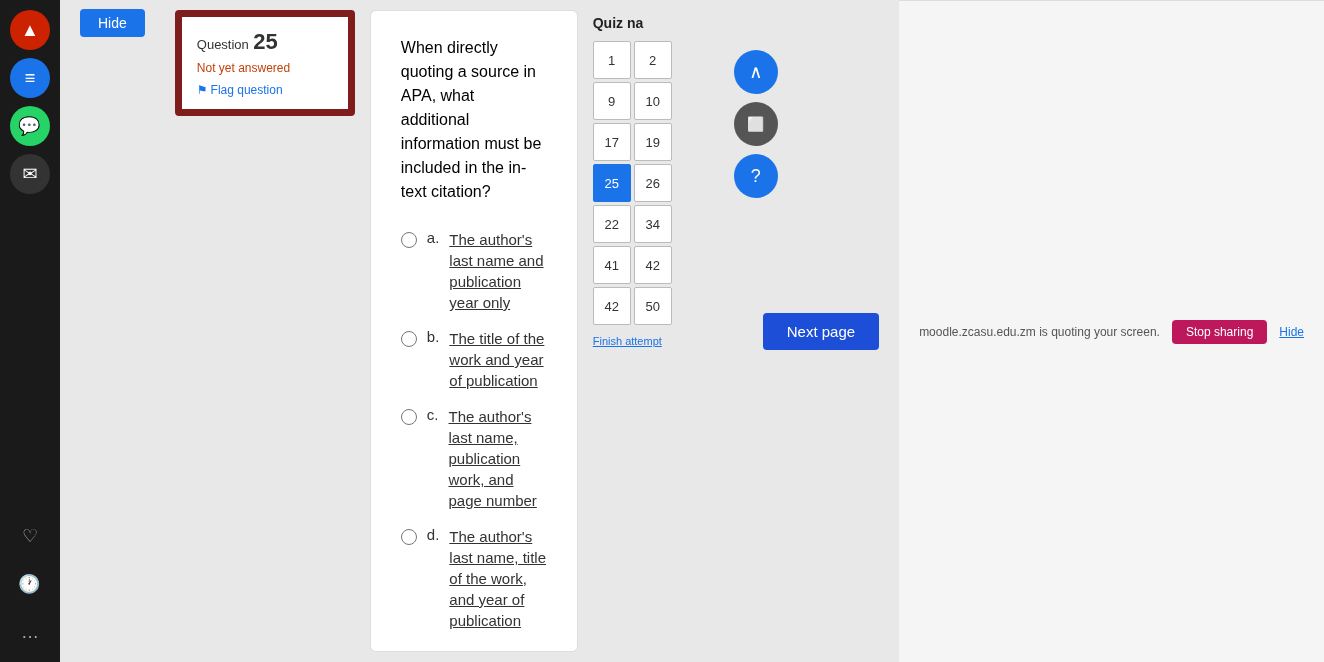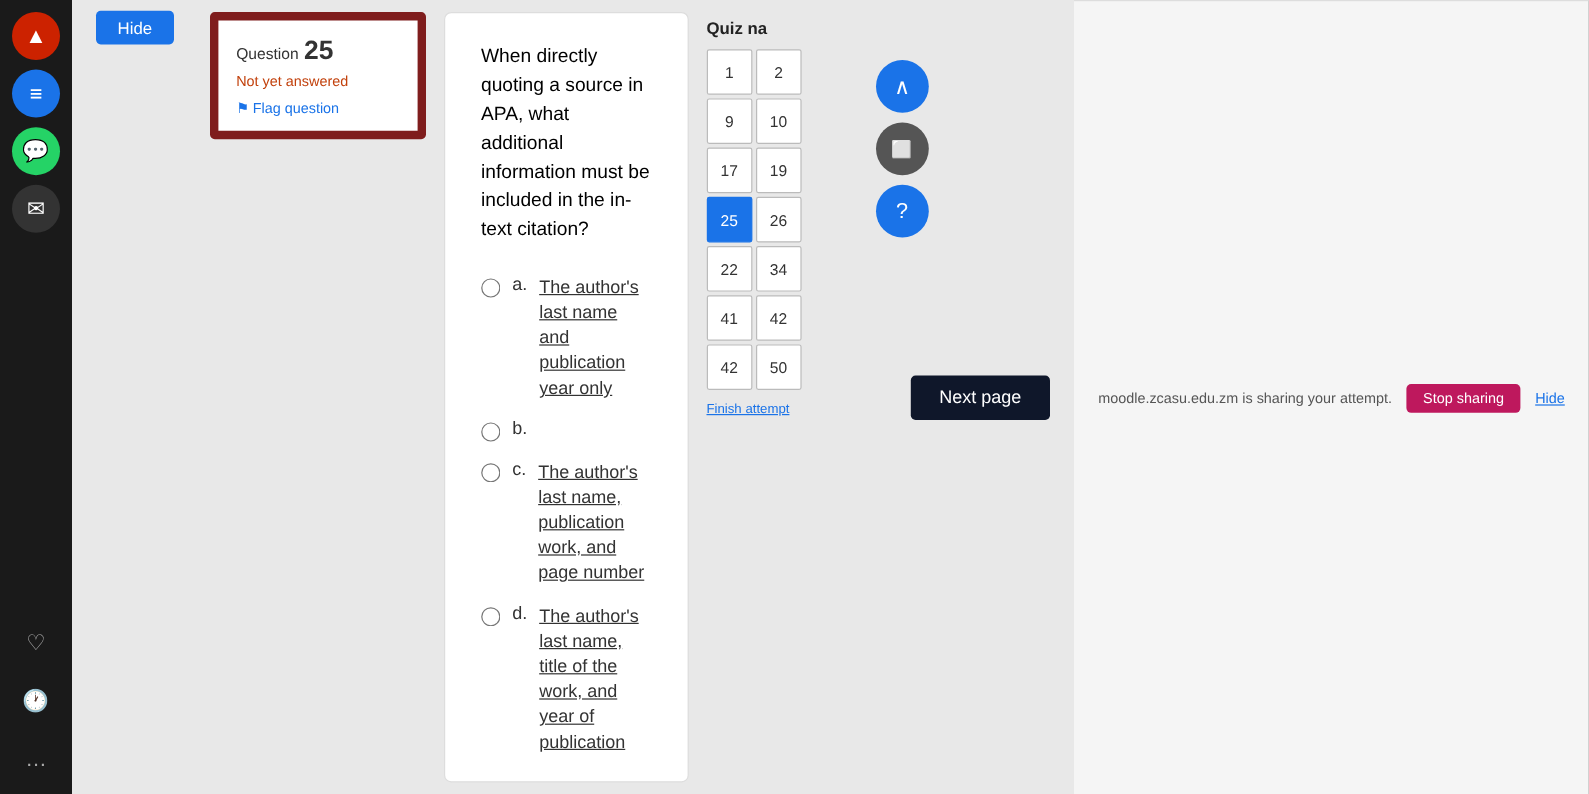--- a/index.html
+++ b/index.html
@@ -163,21 +163,21 @@
 
     
     .bottom-bar {
       display: flex;
       justify-content: flex-end;
       align-items: center;
       padding: 10px 20px;
       background: #e8e8e8;
     }
     .next-page-btn {
-      background: #0f172a;
+      background: #1d4ed8;
       color: white;
       border: none;
       padding: 10px 24px;
       border-radius: 4px;
       font-size: 15px;
       cursor: pointer;
       font-weight: 500;
     }
 
     
@@ -316,20 +316,21 @@
       <div class="question-text">When directly quoting a source in APA, what additional information must be included in the in-text citation?</div>
       <ul class="options-list">
         <li class="option-item">
           <input type="radio" name="q25" style="">
           <span class="option-letter">a.</span>
           <span class="option-text">The author's last name and publication year only</span>
         </li>
         <li class="option-item">
           <input type="radio" name="q25" style="">
           <span class="option-letter">b.</span>
+          <span class="option-text">The title of the work and year of publication</span>
         </li>
         <li class="option-item">
           <input type="radio" name="q25" style="">
           <span class="option-letter">c.</span>
           <span class="option-text">The author's last name, publication work, and page number</span>
         </li>
         <li class="option-item">
           <input type="radio" name="q25" style="">
           <span class="option-letter">d.</span>
           <span class="option-text">The author's last name, title of the work, and year of publication</span>
@@ -364,18 +365,18 @@
       </div>
     </div>
 
   </div>
 
   <div class="bottom-bar">
     <button class="next-page-btn">Next page</button>
   </div>
 
   <div class="sharing-bar">
-    <span>moodle.zcasu.edu.zm is sharing your attempt.</span>
+    <span>moodle.zcasu.edu.zm is quoting your screen.</span>
     <button class="stop-sharing-btn">Stop sharing</button>
     <span class="hide-small">Hide</span>
   </div>
 
 </div>
 
 </body></html>

